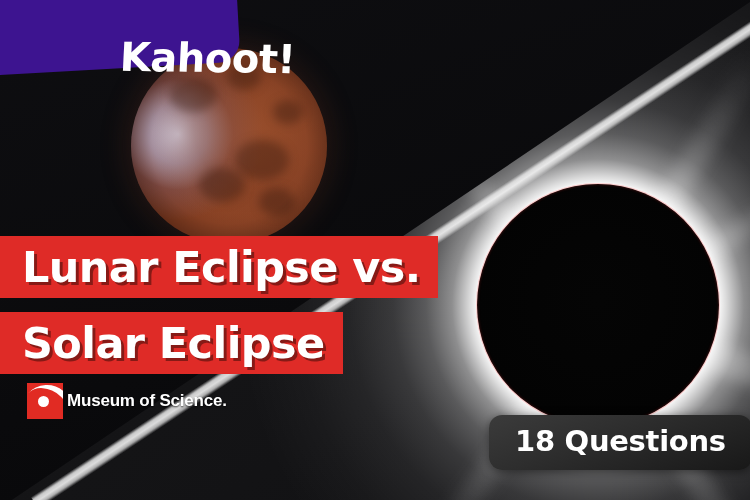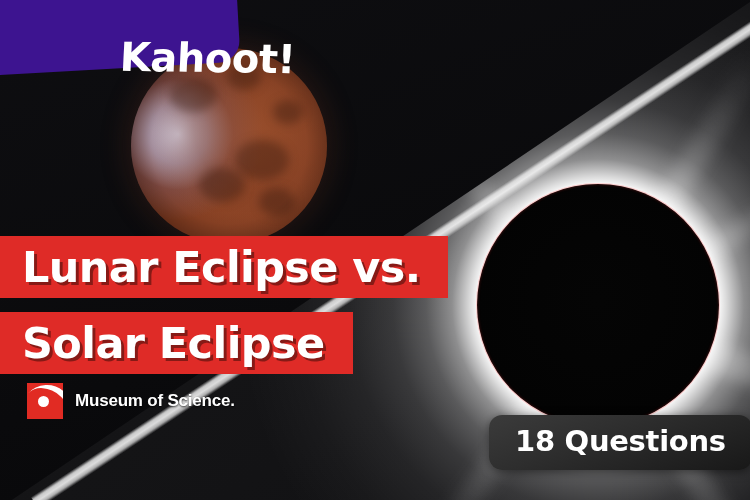--- a/index.html
+++ b/index.html
@@ -140,31 +140,31 @@
     display:flex; flex-direction:column; align-items:flex-start;
   }
   .title-line {
     background:#df2b27;
     color:#ffffff;
     font-family:"DejaVu Sans", sans-serif;
     font-weight:bold;
     font-size:43px;
     line-height:58px;
     letter-spacing:-0.6px;
-    padding:2px 28px 2px 22px;
+    padding:2px 18px 2px 22px;
     white-space:nowrap;
     text-shadow:3px 3px 0 rgba(60,12,10,0.55);
   }
   .title-line + .title-line { margin-top:14px; }
 
   
   .mos {
     position:absolute;
     left:27px; top:383px;
-    display:flex; align-items:center; gap:12px;
+    display:flex; align-items:center; gap:4px;
   }
   .mos-mark {
     position:relative;
     width:36px; height:36px;
     background:#e12b23;
     overflow:hidden;
     flex:0 0 auto;
   }
   .mos-mark .swoosh {
     position:absolute;

